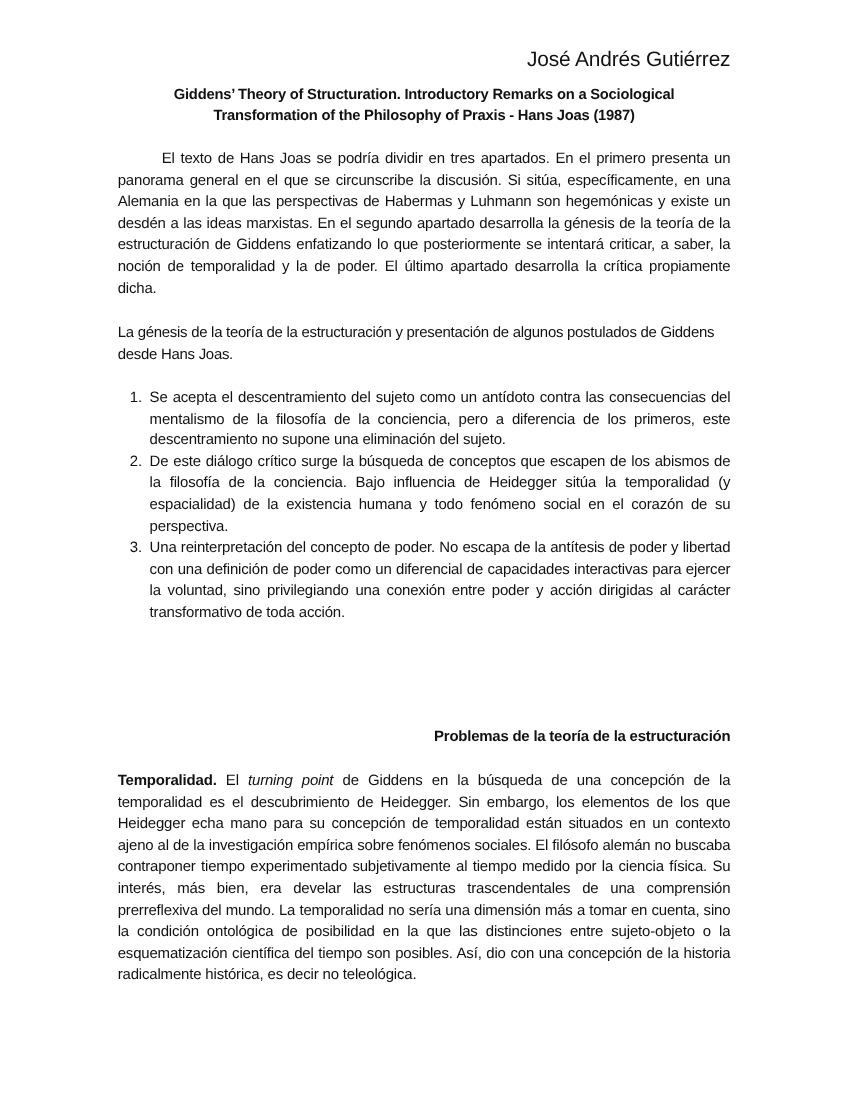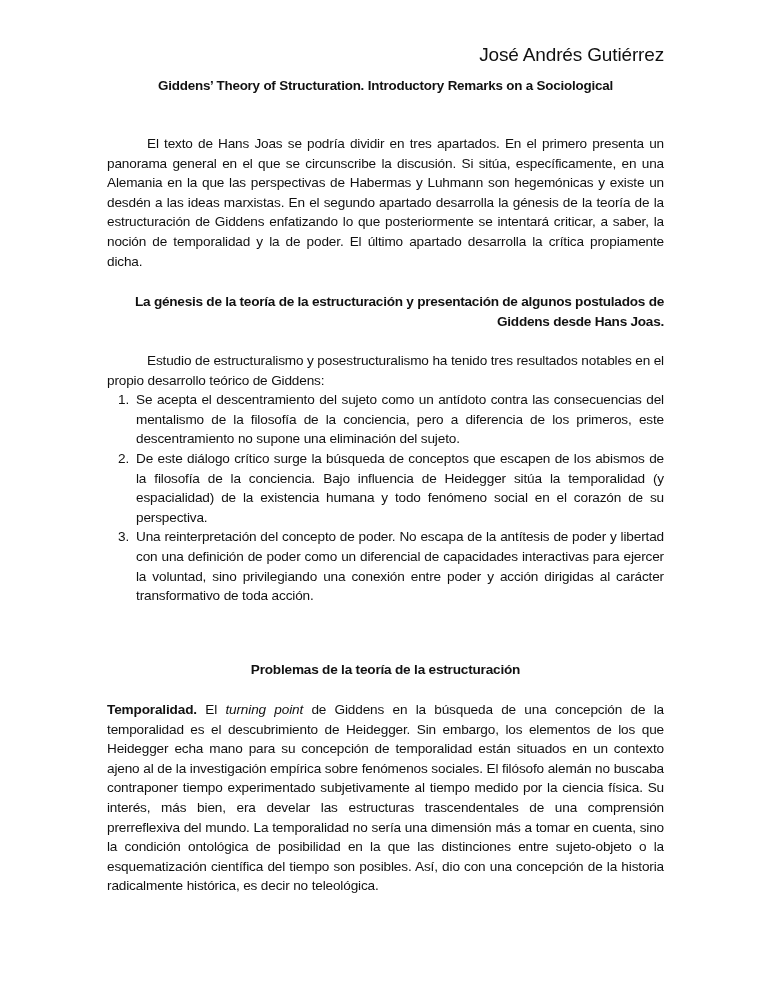--- a/index.html
+++ b/index.html
@@ -44,27 +44,27 @@
       letter-spacing: -0.2px;
     }
     .block {
       position: absolute;
       left: 0;
       width: 557px;
       text-align: justify;
     }
     .indent-first { text-indent: 40px; }
     .heading-bold {
-      font-weight: bold;
-      text-align: right;
+      font-weight: normal;
+      text-align: left;
       letter-spacing: -0.25px;
     }
     .heading-center {
       font-weight: bold;
-      text-align: center;
+      text-align: right;
       letter-spacing: -0.2px;
     }
     ol.items {
       margin: 0;
       padding: 0;
       list-style: none;
     }
     ol.items li {
       position: relative;
       padding-left: 29px;
@@ -80,28 +80,28 @@
   </style>
 </head>
 <body>
 
 <div class="page">
 
   <div class="author">José Andrés Gutiérrez</div>
 
   <div class="title">
     <div>Giddens’ Theory of Structuration. Introductory Remarks on a Sociological</div>
+    <div>Transformation of the Philosophy of Praxis - Hans Joas (1987)</div>
   </div>
 
   <p class="block indent-first" style="top:134px; margin:0;">El texto de Hans Joas se podría dividir en tres apartados. En el primero presenta un panorama general en el que se circunscribe la discusión. Si sitúa, específicamente, en una Alemania en la que las perspectivas de Habermas y Luhmann son hegemónicas y existe un desdén a las ideas marxistas. En el segundo apartado desarrolla la génesis de la teoría de la estructuración de Giddens enfatizando lo que posteriormente se intentará criticar, a saber, la noción de temporalidad y la de poder. El último apartado desarrolla la crítica propiamente dicha.</p>
 
   <div class="block heading-bold" style="top:292px;">La génesis de la teoría de la estructuración y presentación de algunos postulados de Giddens desde Hans Joas.</div>
 
   <div class="block" style="top:351px;">
-    <p class="indent-first" style="margin:0;">Estudio de estructuralismo y posestructuralismo ha tenido tres resultados notables en el propio desarrollo teórico de Giddens:</p>
     <ol class="items">
       <li>
         <span class="num">1.</span>
         <span>Se acepta el descentramiento del sujeto como un antídoto contra las consecuencias del mentalismo de la filosofía de la conciencia, pero a diferencia de los primeros, este descentramiento no supone una eliminación del sujeto.</span>
       </li>
       <li>
         <span class="num">2.</span>
         <span>De este diálogo crítico surge la búsqueda de conceptos que escapen de los abismos de la filosofía de la conciencia. Bajo influencia de Heidegger sitúa la temporalidad (y espacialidad) de la existencia humana y todo fenómeno social en el corazón de su perspectiva.</span>
       </li>
       <li>

